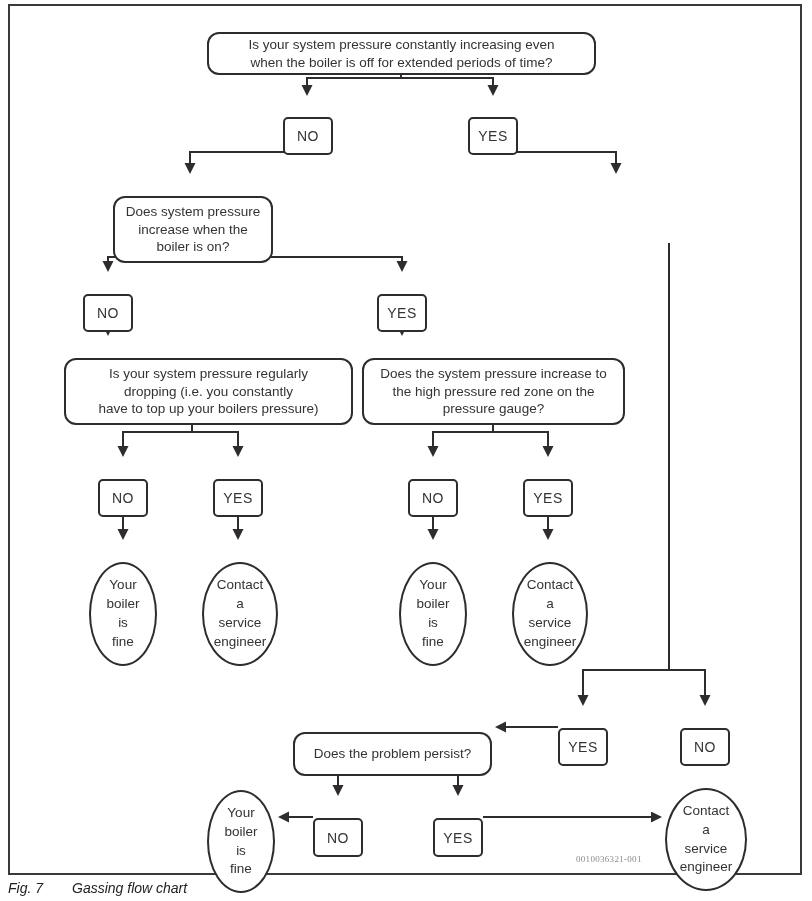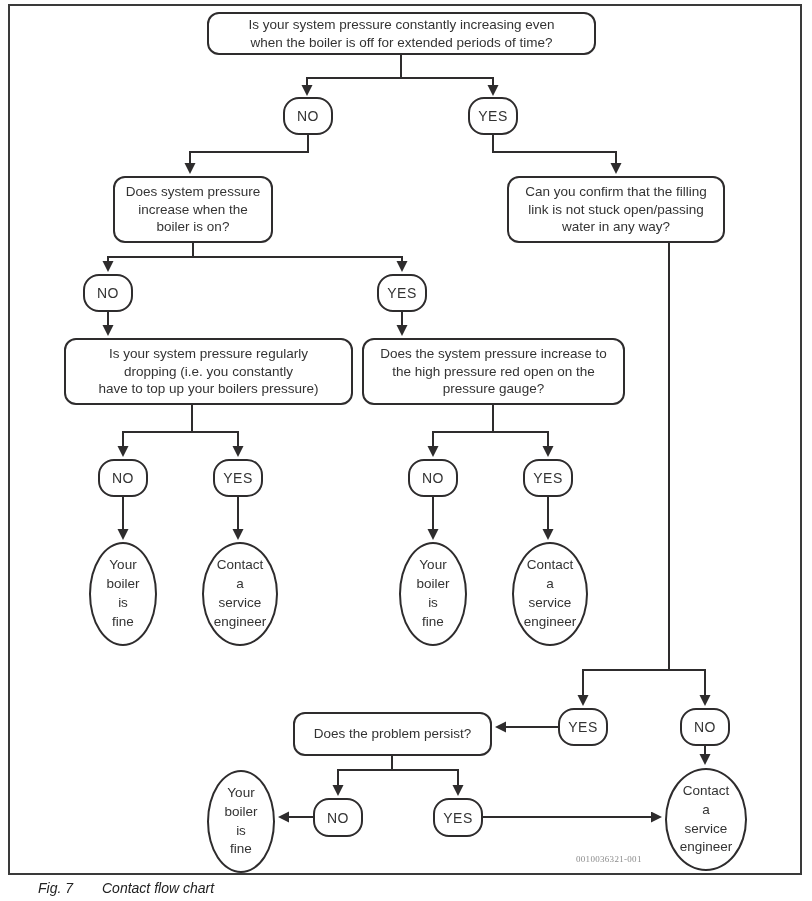--- a/index.html
+++ b/index.html
@@ -3,29 +3,29 @@
 <meta charset="utf-8">
 <style>
   html,body{margin:0;padding:0;background:#ffffff;}
   #page{position:relative;width:812px;height:901px;background:#ffffff;
         font-family:"Liberation Sans", sans-serif;color:#333;overflow:hidden;}
   #frame{position:absolute;left:8px;top:4px;width:794px;height:871px;
          border:2px solid #3a3a3a;box-sizing:border-box;background:#fff;}
   svg.connectors{position:absolute;left:0;top:0;width:812px;height:901px;pointer-events:none;}
   .node{position:absolute;box-sizing:border-box;background:#fff;
         border:2px solid #2e2c2d;display:flex;align-items:center;justify-content:center;
-        text-align:center;z-index:2;}
+        text-align:center;z-index:2;margin-top:20px;}
   .qbox{border-radius:12px;font-size:13.5px;line-height:1.32;}
-  .small{border-radius:16px;font-size:14px;letter-spacing:0.5px;}
+  .small{border-radius:5px;font-size:14px;letter-spacing:0.5px;}
   .oval{border-radius:50%;font-size:13.5px;line-height:1.4;align-items:center;}
   .node-label{white-space:pre-line;display:block;padding:1px 3px;}
   #code-label{position:absolute;left:576px;top:854px;font-size:9px;color:#8b8b8b;
               letter-spacing:0.3px;z-index:3;font-family:Liberation Serif, serif;}
   #caption{position:absolute;left:8px;top:880px;font-style:italic;font-size:14px;color:#222;}
-  #caption .fig{display:inline-block;width:64px;margin-left:30px;}
+  #caption .fig{display:inline-block;width:64px;}
 </style>
 </head>
 <body>
 
 <div id="page">
   <div id="frame"></div>
 
   <svg class="connectors" viewBox="0 0 812 901" xmlns="http://www.w3.org/2000/svg">
     <defs>
       <marker id="arr" markerUnits="userSpaceOnUse" markerWidth="12" markerHeight="12" refX="9" refY="5.5" orient="auto">
@@ -70,41 +70,36 @@
   </div>
   <div class="node small" style="left:468px;top:97px;width:50px;height:38px">
     <span class="node-label">YES</span>
   </div>
 
   <div class="node qbox" style="left:113px;top:176px;width:160px;height:67px">
     <span class="node-label">Does system pressure
 increase when the
 boiler is on?</span>
   </div>
-  <div class="node qbox" style="left:507px;top:176px;width:218px;height:67px">
-    <span class="node-label">Can you confirm that the filling
-link is not stuck open/passing
-water in any way?</span>
-  </div>
 
   <div class="node small" style="left:83px;top:274px;width:50px;height:38px">
     <span class="node-label">NO</span>
   </div>
   <div class="node small" style="left:377px;top:274px;width:50px;height:38px">
     <span class="node-label">YES</span>
   </div>
 
   <div class="node qbox" style="left:64px;top:338px;width:289px;height:67px">
     <span class="node-label">Is your system pressure regularly
 dropping (i.e. you constantly
 have to top up your boilers pressure)</span>
   </div>
   <div class="node qbox" style="left:362px;top:338px;width:263px;height:67px">
     <span class="node-label">Does the system pressure increase to
-the high pressure red open on the
+the high pressure red zone on the
 pressure gauge?</span>
   </div>
 
   <div class="node small" style="left:98px;top:459px;width:50px;height:38px">
     <span class="node-label">NO</span>
   </div>
   <div class="node small" style="left:213px;top:459px;width:50px;height:38px">
     <span class="node-label">YES</span>
   </div>
   <div class="node small" style="left:408px;top:459px;width:50px;height:38px">
@@ -166,15 +161,15 @@
   <div class="node oval" style="left:665px;top:768px;width:82px;height:103px">
     <span class="node-label">Contact
 a
 service
 engineer</span>
   </div>
 
   <div id="code-label">0010036321-001</div>
 
   <div id="caption">
-    <span class="fig">Fig. 7</span><span>Contact flow chart</span>
+    <span class="fig">Fig. 7</span><span>Gassing flow chart</span>
   </div>
 </div>
 
 </body></html>

